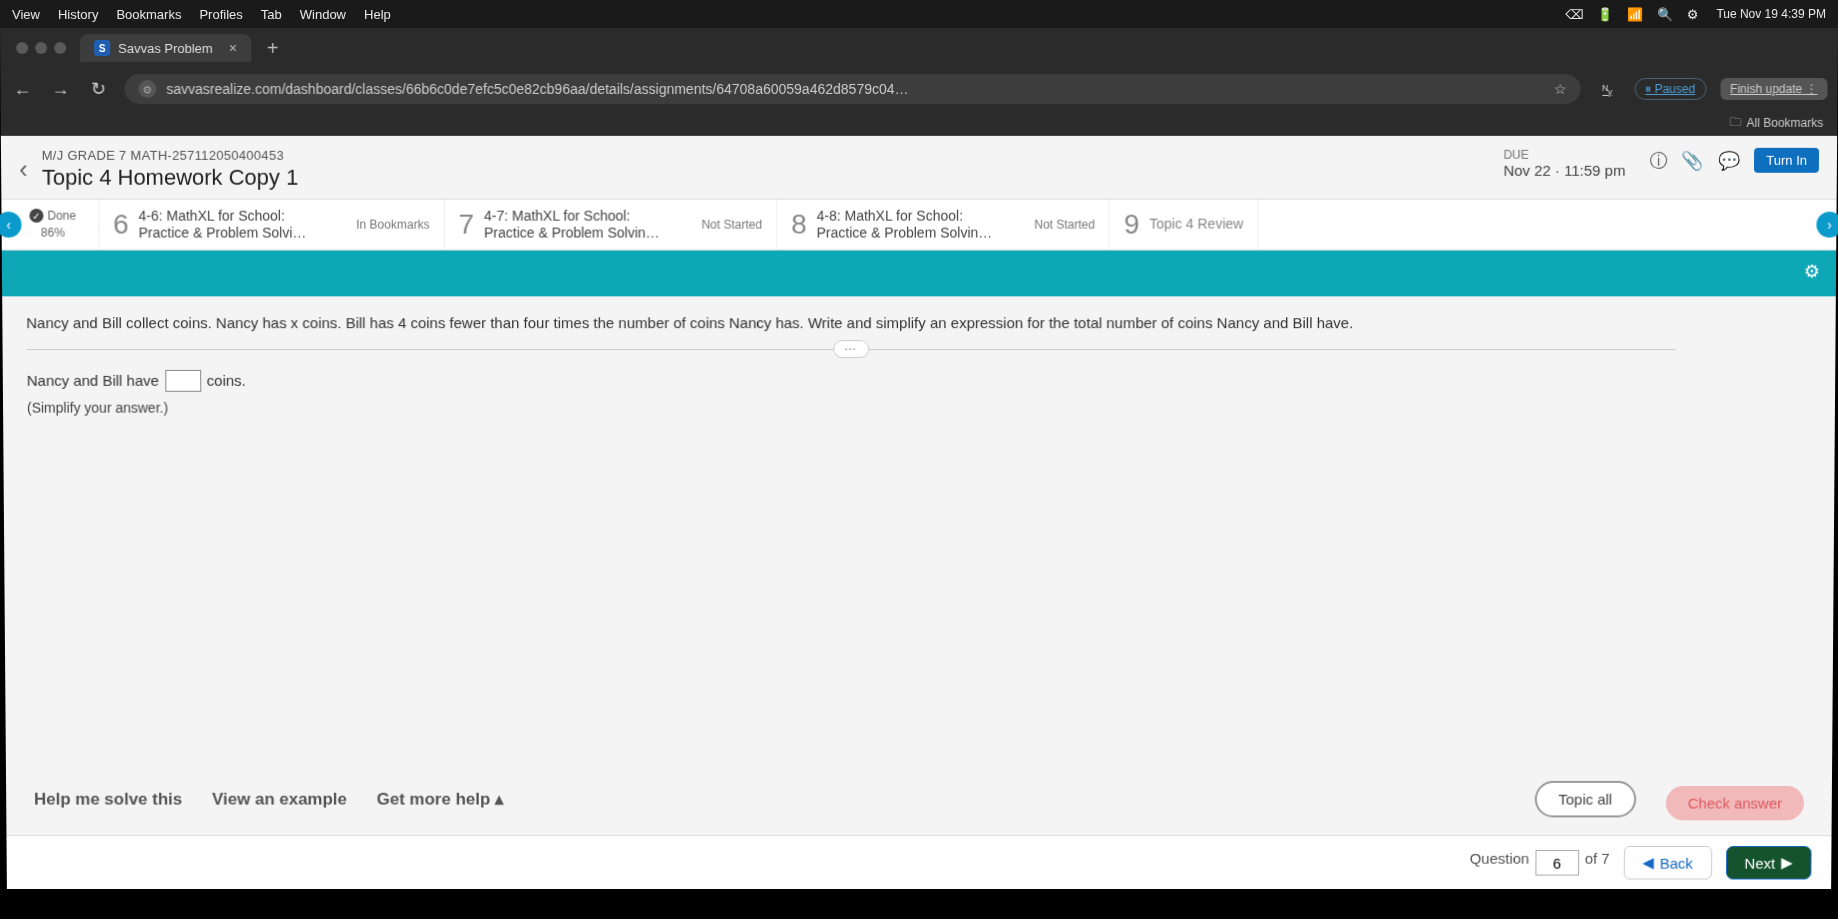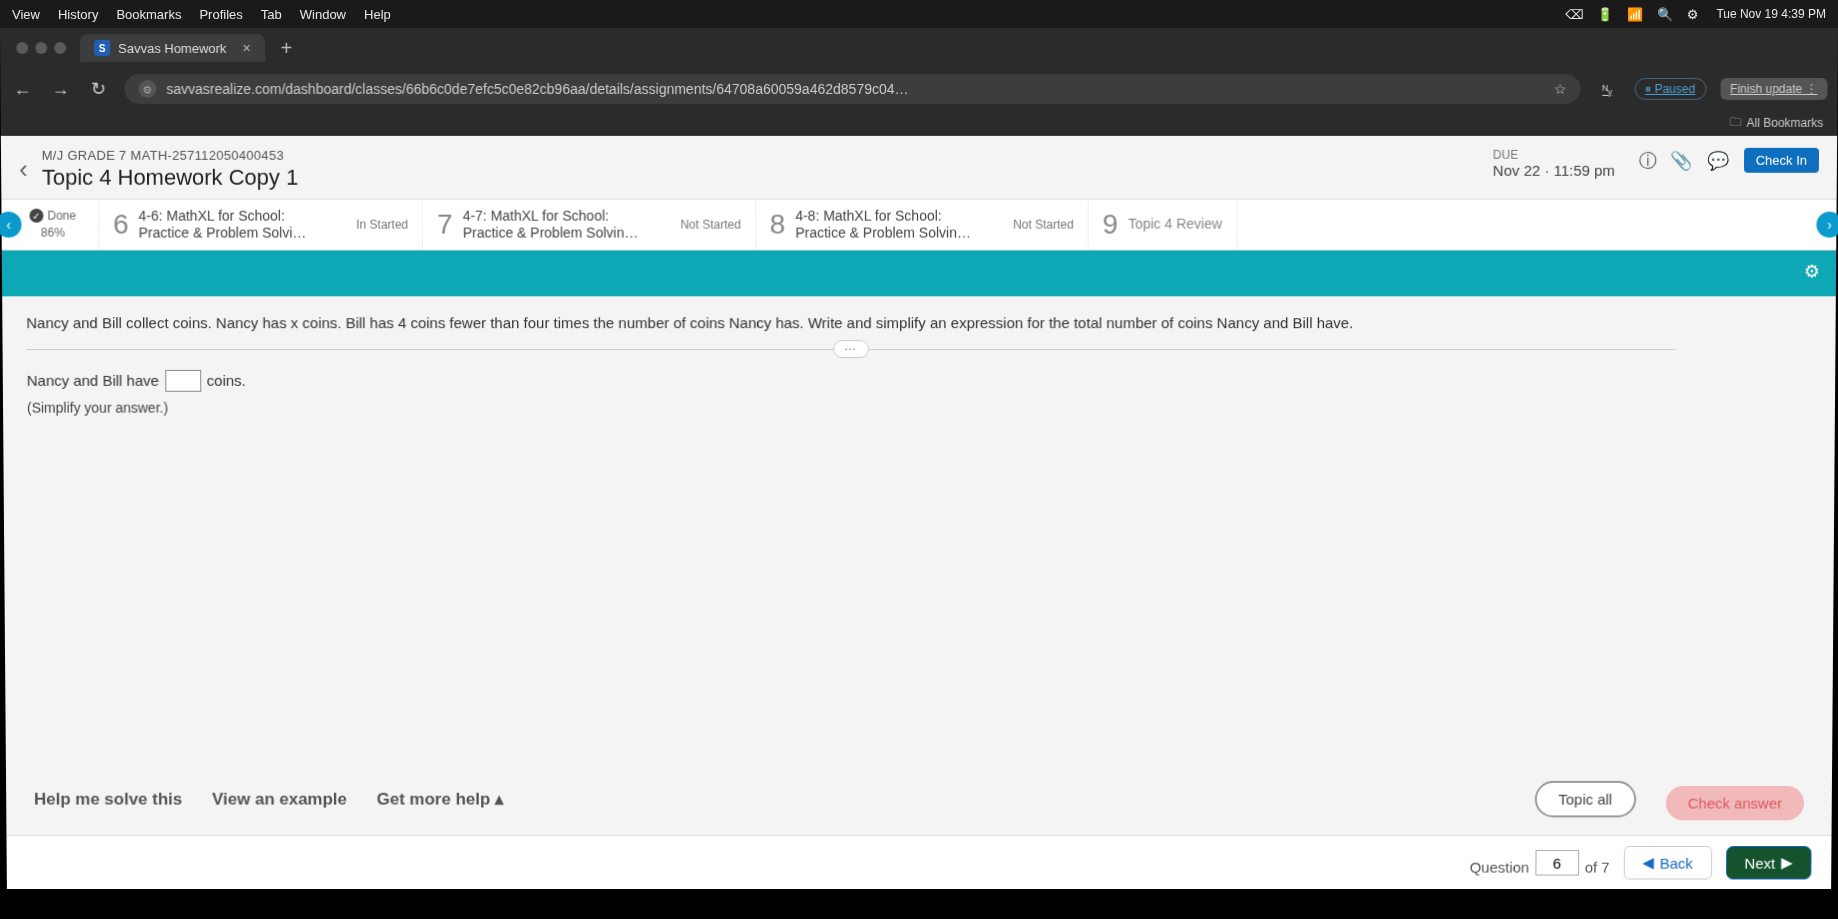--- a/index.html
+++ b/index.html
@@ -75,21 +75,21 @@
 .qtoolbar { position:absolute; left:0; right:0; bottom:56px; display:flex; align-items:center; padding:14px 28px; gap:30px; background:#f4f4f4;}
 .qtoolbar .link { color:#555; font-size:17px; font-weight:600; cursor:pointer;}
 .qtoolbar .spacer{flex:1;}
 .btn-oval { border:2px solid #999; background:#fff; color:#444; border-radius:22px; padding:8px 22px; font-size:15px; cursor:pointer;}
 .btn-pink { background:#f2b9bb; color:#d95a5e; border:none; border-radius:22px; padding:9px 22px; font-size:15px; cursor:pointer;margin-top:8px;}
 
 
 .footer { position:absolute; left:0; right:0; bottom:0; background:#fff; border-top:1px solid #ddd; display:flex; align-items:center; padding:10px 20px; gap:14px;}
 .review { border:2px solid #1668c7; color:#1668c7; background:#fff; border-radius:6px; padding:8px 18px; font-size:17px; font-weight:600; cursor:pointer;}
 .footer .spacer{flex:1;}
-.qcount { color:#555; font-size:15px; display:flex; align-items:flex-end; gap:6px;}
+.qcount { color:#555; font-size:15px; display:flex; align-items:flex-start; gap:6px;}
 .qcount input{width:44px;height:26px;text-align:center;border:1px solid #aaa;font-size:15px;}
 .navbtn2 { border:1px solid #ccc; background:#fff; color:#1668c7; border-radius:6px; padding:7px 18px; font-size:15px; cursor:pointer; display:flex;align-items:center;gap:6px;}
 .navbtn2.next { background:#14532d; color:#fff; border-color:#1668c7;border-radius:7px;}
 </style>
 </head>
 <body>
 
 <div class="macbar">
   <span>View</span>
   <span>History</span>
@@ -111,21 +111,21 @@
 
 <div class="browser">
   <div class="tabbar">
     <div class="traffic">
         <span></span>
         <span></span>
         <span></span>
       </div>
     <div class="tab">
       <span class="favicon">S</span>
-      <span>Savvas Homework</span>
+      <span>Savvas Problem</span>
       <span class="close">×</span>
     </div>
     <span class="newtab">+</span>
   </div>
   <div class="addrbar">
     <span class="navbtn">←</span>
     <span class="navbtn">→</span>
     <span class="navbtn">↻</span>
     <div class="urlbox">
       <span class="site-icon">⊙</span>
@@ -149,38 +149,38 @@
       </div>
       <div class="spacer"></div>
       <div class="due">
         <div class="lbl">DUE</div>
         <div class="val">Nov 22 · 11:59 pm</div>
       </div>
       <div class="hicons">
         <span>ⓘ</span>
         <span>📎</span>
         <span>💬</span>
-        <button class="turnin">Check In</button>
+        <button class="turnin">Turn In</button>
       </div>
     </div>
 
     <div class="parts">
       <div class="part-scroll left">‹</div>
       <div class="part" style="padding-left:28px;">
         <div class="prev-status">
           <span class="done">
               <span>Done</span>
             </span>
           <span>86%</span>
         </div>
       </div>
       <div class="part">
         <span class="num">6</span>
         <span class="title">4-6: MathXL for School: Practice &amp; Problem Solvi…</span>
-        <span class="status">In Started</span>
+        <span class="status">In Bookmarks</span>
       </div>
       <div class="part">
         <span class="num">7</span>
         <span class="title">4-7: MathXL for School: Practice &amp; Problem Solvin…</span>
         <span class="status">Not Started</span>
       </div>
       <div class="part">
         <span class="num">8</span>
         <span class="title">4-8: MathXL for School: Practice &amp; Problem Solvin…</span>
         <span class="status">Not Started</span>

